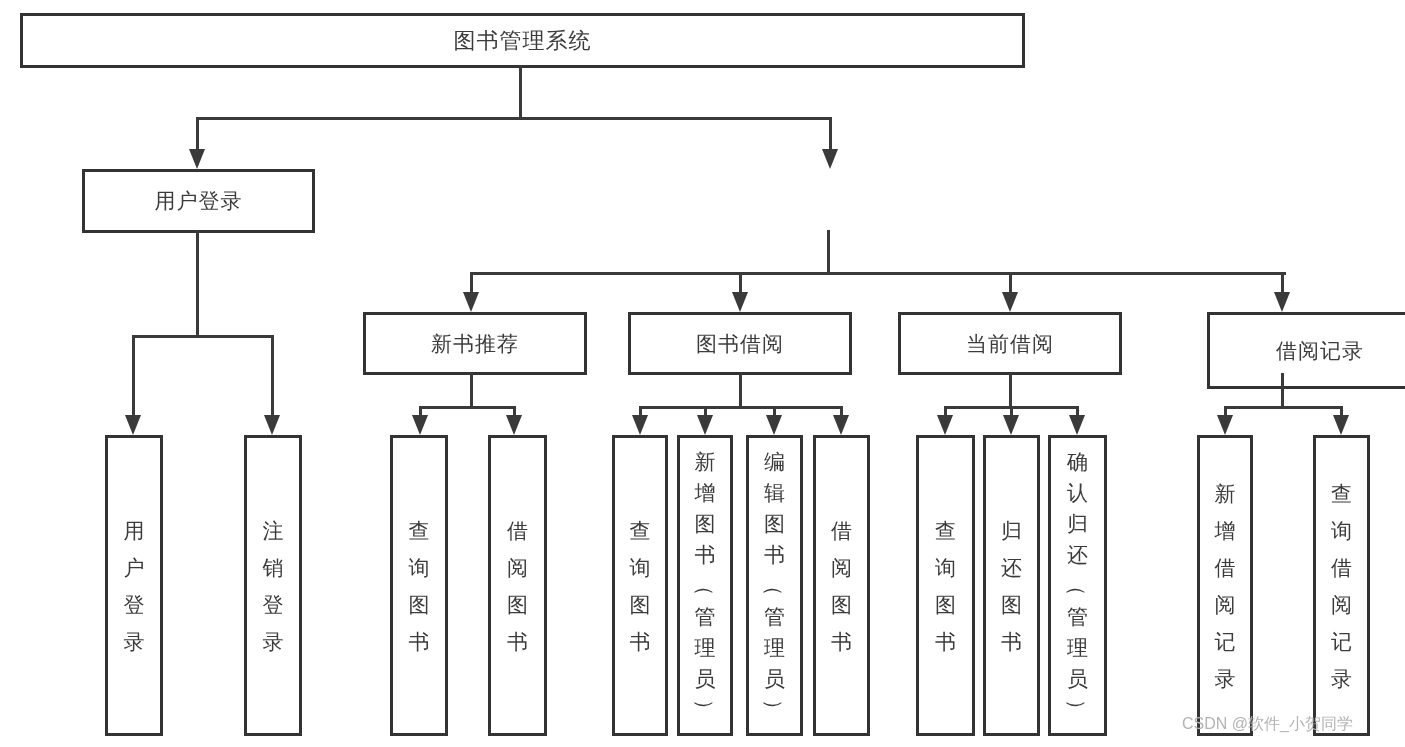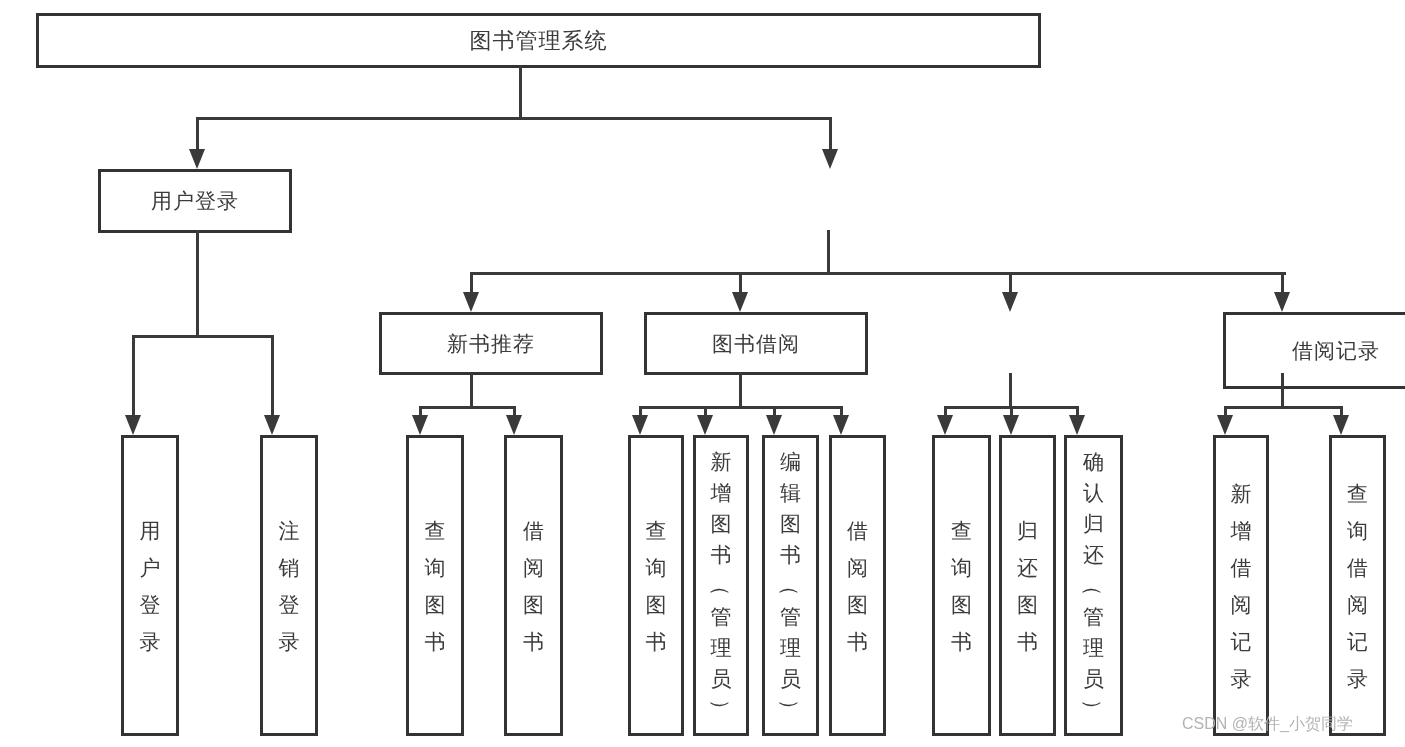--- a/index.html
+++ b/index.html
@@ -4,21 +4,20 @@
 <style>
   html,body{margin:0;padding:0;background:#fff;}
   .stage{
     position:relative;width:1405px;height:747px;background:#ffffff;
     font-family:"Liberation Sans",sans-serif;overflow:hidden;
   }
   .box{
     position:absolute;box-sizing:border-box;border:3px solid #333333;
     background:#ffffff;display:flex;align-items:center;justify-content:center;
     color:#3b3b3b;
-    margin-left:16px;
   }
   .hbox{font-size:21px;letter-spacing:1px;}
   .root{font-size:22px;}
   .vbox{flex-direction:column;font-size:21px;}
   .vchar{height:37px;line-height:37px;display:block;}
   .dense .vchar{height:31px;line-height:31px;}
   .rot{transform:rotate(90deg);}
   .ln{position:absolute;background:#3a3a3a;}
   .ah{
     position:absolute;width:0;height:0;
@@ -30,24 +29,25 @@
     font-size:16px;z-index:5;white-space:nowrap;
   }
 </style>
 </head>
 <body>
 
 <div class="stage">
 
   <div class="box hbox root" style="left:20px;top:13px;width:1005px;height:55px">图书管理系统</div>
 
-  <div class="box hbox" style="left:82px;top:169px;width:194px;height:64px">用户登录</div>
+  <div class="box hbox" style="left:82px;top:169px;width:233px;height:64px">用户登录</div>
 
   <div class="box hbox" style="left:628px;top:312px;width:224px;height:63px">图书借阅</div>
   <div class="box hbox" style="left:363px;top:312px;width:224px;height:63px">新书推荐</div>
+  <div class="box hbox" style="left:898px;top:312px;width:224px;height:63px">当前借阅</div>
   <div class="box hbox" style="left:1207px;top:312px;width:226px;height:77px">借阅记录</div>
 
   <div class="box vbox" style="left:105px;top:435px;width:58px;height:301px">
       <span class="vchar">用</span>
       <span class="vchar">户</span>
       <span class="vchar">登</span>
       <span class="vchar">录</span>
     </div>
   <div class="box vbox" style="left:244px;top:435px;width:58px;height:301px">
       <span class="vchar">注</span>

